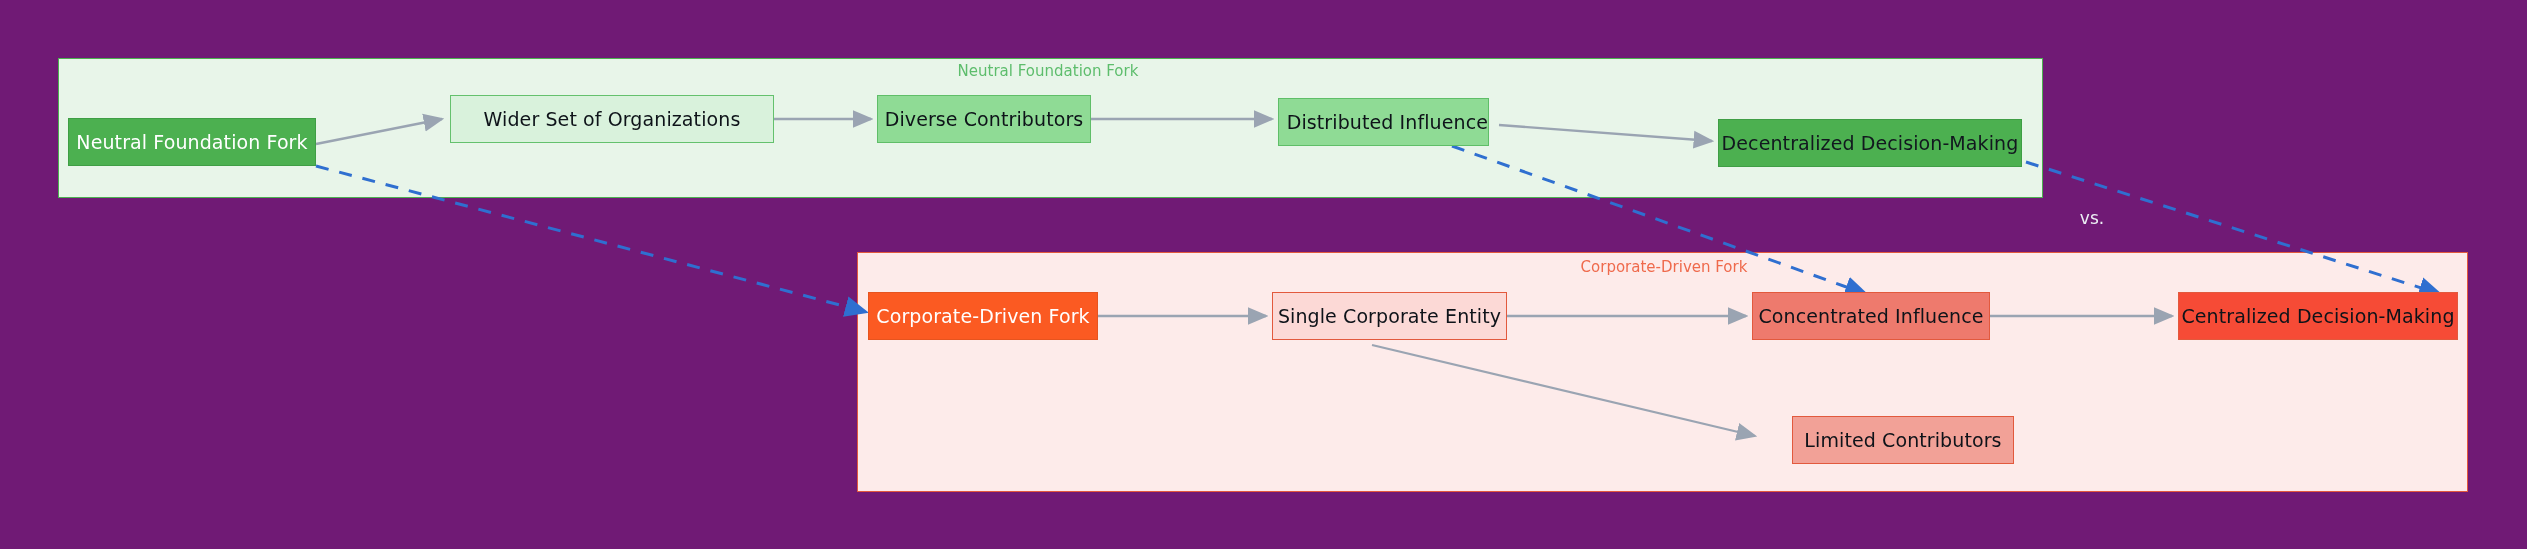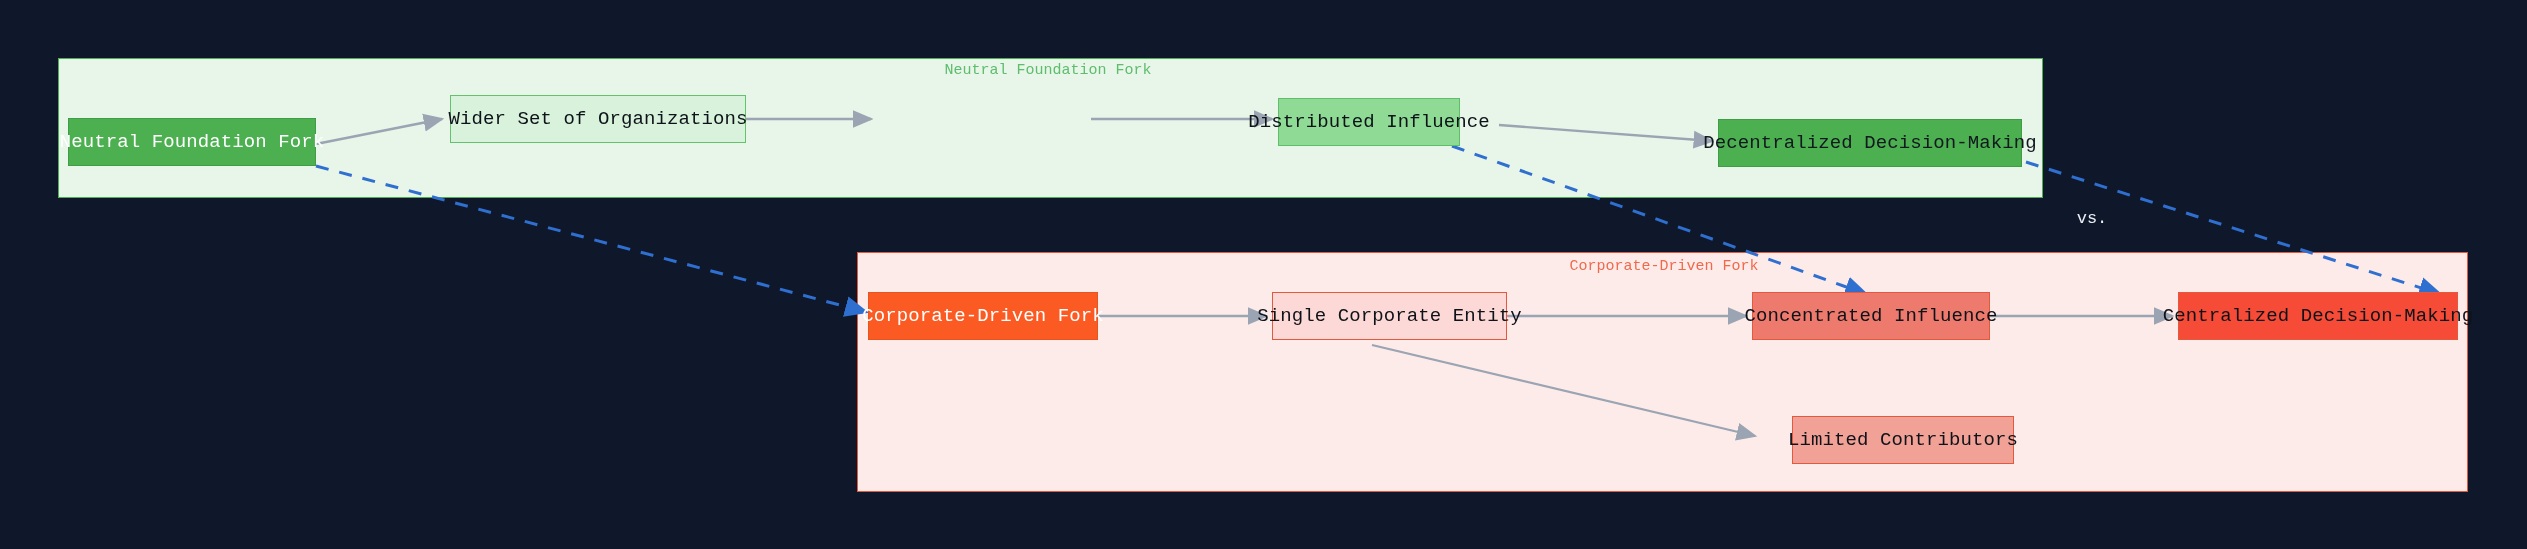--- a/index.html
+++ b/index.html
@@ -1,17 +1,17 @@
 <!DOCTYPE html>
 <html><head>
 <meta charset="utf-8">
 <style>
   html,body{margin:0;padding:0;background:#283345;}
   body{font-family:"DejaVu Sans","Liberation Sans",sans-serif;}
-  #canvas{position:relative;width:2527px;height:549px;background:#0f172a;overflow:hidden;font-family:Liberation Mono, monospace;}
+  #canvas{position:relative;width:2527px;height:549px;background:#701a75;overflow:hidden;}
   svg#wires{position:absolute;left:0;top:0;width:2527px;height:549px;pointer-events:none;}
 
   .cluster{position:absolute;box-sizing:border-box;}
   .cluster.green{background:#e8f5e9;border:1.6px solid #4caf50;}
   .cluster.pink{background:#fdebea;border:1.6px solid #e2593d;}
   .cluster-label{position:absolute;font-size:15px;white-space:nowrap;transform:translateX(-50%);}
   .cluster-label.green{color:#5dbd6c;}
   .cluster-label.pink{color:#ef6a4c;}
 
   .node{position:absolute;box-sizing:border-box;display:flex;align-items:center;
@@ -69,26 +69,29 @@
       <path d="M2026,162 L2440,294"></path>
     </g>
   </svg>
 
   <div class="vs-label" style="left:2092px;top:218px;">vs.</div>
 
   <div class="node n-green-strong" style="left:68px;top:118px;width:248px;height:48px;">
     <span>Neutral Foundation Fork</span>
   </div>
 
-  <div class="node n-green-pale" style="left:450px;top:95px;width:296px;height:48px;">
+  <div class="node n-green-pale" style="left:450px;top:95px;width:324px;height:48px;">
     <span>Wider Set of Organizations</span>
   </div>
 
+  <div class="node n-green-mid" style="left:877px;top:95px;width:214px;height:48px;">
+    <span>Diverse Contributors</span>
+  </div>
 
-  <div class="node n-green-mid" style="left:1278px;top:98px;width:182px;height:48px;">
+  <div class="node n-green-mid" style="left:1278px;top:98px;width:211px;height:48px;justify-content:flex-end;">
     <span>Distributed Influence</span>
   </div>
 
   <div class="node n-green-strong dark-text" style="left:1718px;top:119px;width:304px;height:48px;">
     <span>Decentralized Decision-Making</span>
   </div>
 
   <div class="node n-orange-strong" style="left:868px;top:292px;width:230px;height:48px;">
     <span>Corporate-Driven Fork</span>
   </div>

